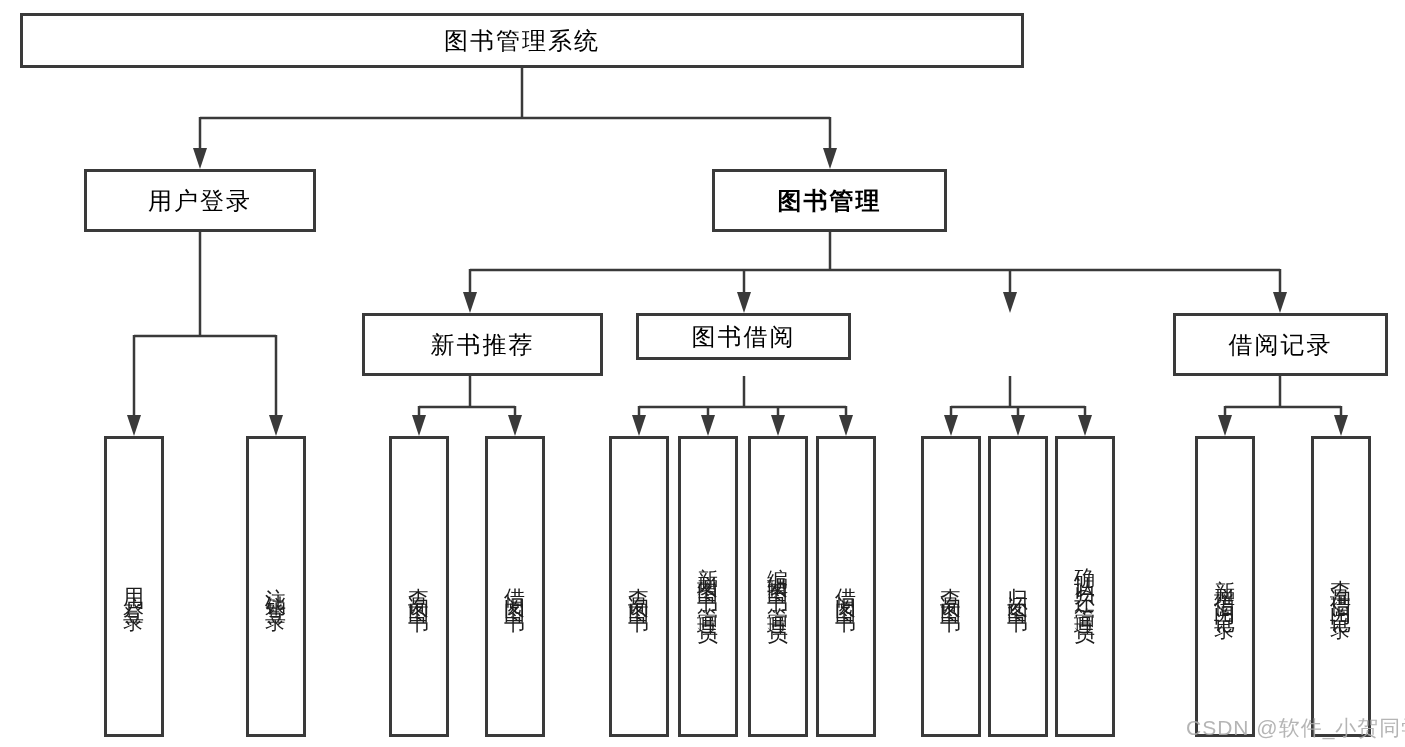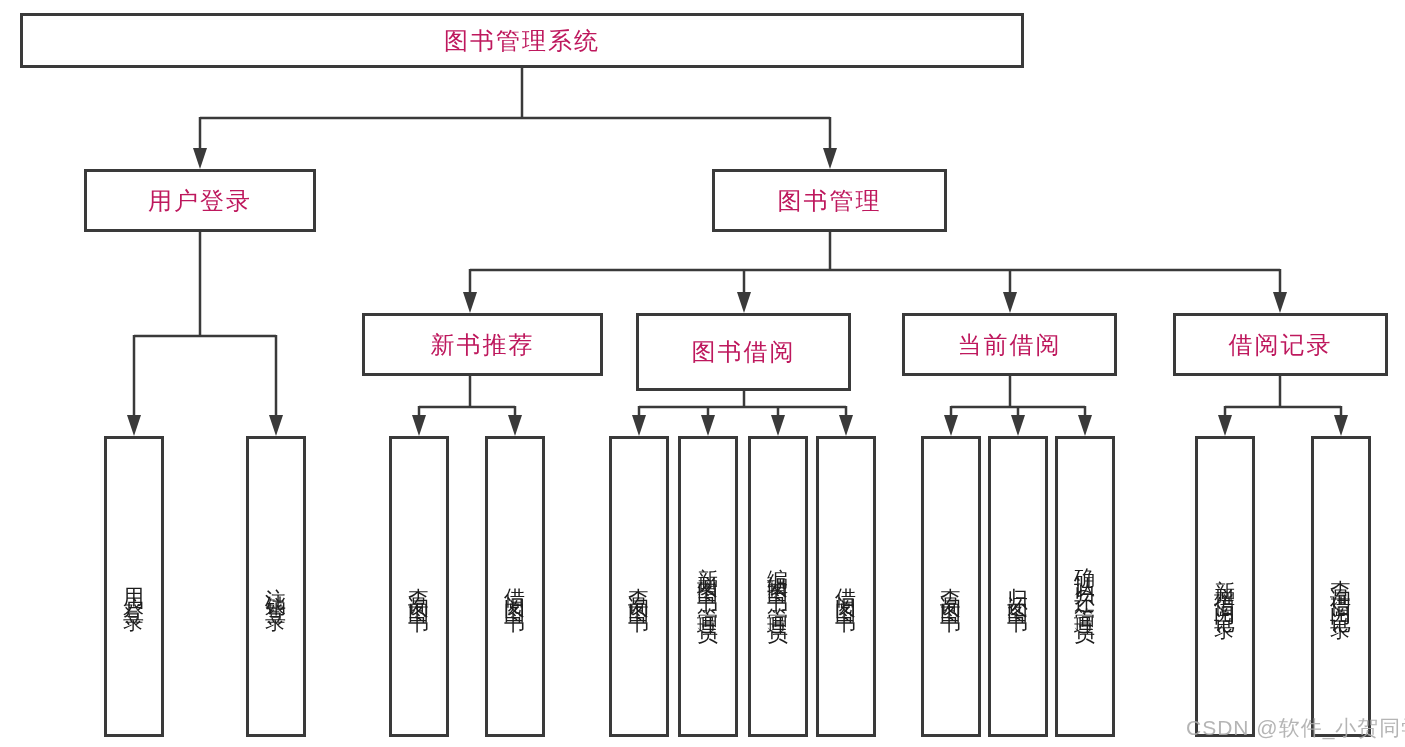--- a/index.html
+++ b/index.html
@@ -26,21 +26,21 @@
     box-sizing: border-box;
     border: 3px solid #3a3a3a;
     background: #ffffff;
     display: flex;
     align-items: center;
     justify-content: center;
     z-index: 2;
   }
   .hbox span {
     font-size: 24px;
-    color: #be185d;
+    color: #000000;
     letter-spacing: 2px;
     white-space: nowrap;
   }
   .vbox {
     position: absolute;
     box-sizing: border-box;
     top: 436px;
     width: 60px;
     height: 301px;
     border: 3px solid #3a3a3a;
@@ -143,32 +143,29 @@
     </g>
   </svg>
 
   <div class="hbox" style="left:20px; top:13px; width:1004px; height:55px;">
     <span>图书管理系统</span>
   </div>
 
   <div class="hbox" style="left:84px; top:169px; width:232px; height:63px;">
     <span>用户登录</span>
   </div>
-  <div class="hbox" style="left:712px; top:169px; width:235px; height:63px;">
+  <div class="hbox" style="left:712px; top:169px; width:235px; height:63px;font-weight:bold;">
     <span>图书管理</span>
   </div>
 
   <div class="hbox" style="left:362px; top:313px; width:241px; height:63px;">
     <span>新书推荐</span>
   </div>
-  <div class="hbox" style="left:636px; top:313px; width:215px; height:78px;">
+  <div class="hbox" style="left:636px; top:313px; width:215px; height:47px;">
     <span>图书借阅</span>
-  </div>
-  <div class="hbox" style="left:902px; top:313px; width:215px; height:63px;">
-    <span>当前借阅</span>
   </div>
   <div class="hbox" style="left:1173px; top:313px; width:215px; height:63px;">
     <span>借阅记录</span>
   </div>
 
   <div class="vbox" style="left:104px;">
     <span>用户登录</span>
   </div>
   <div class="vbox" style="left:246px;">
     <span>注销登录</span>

